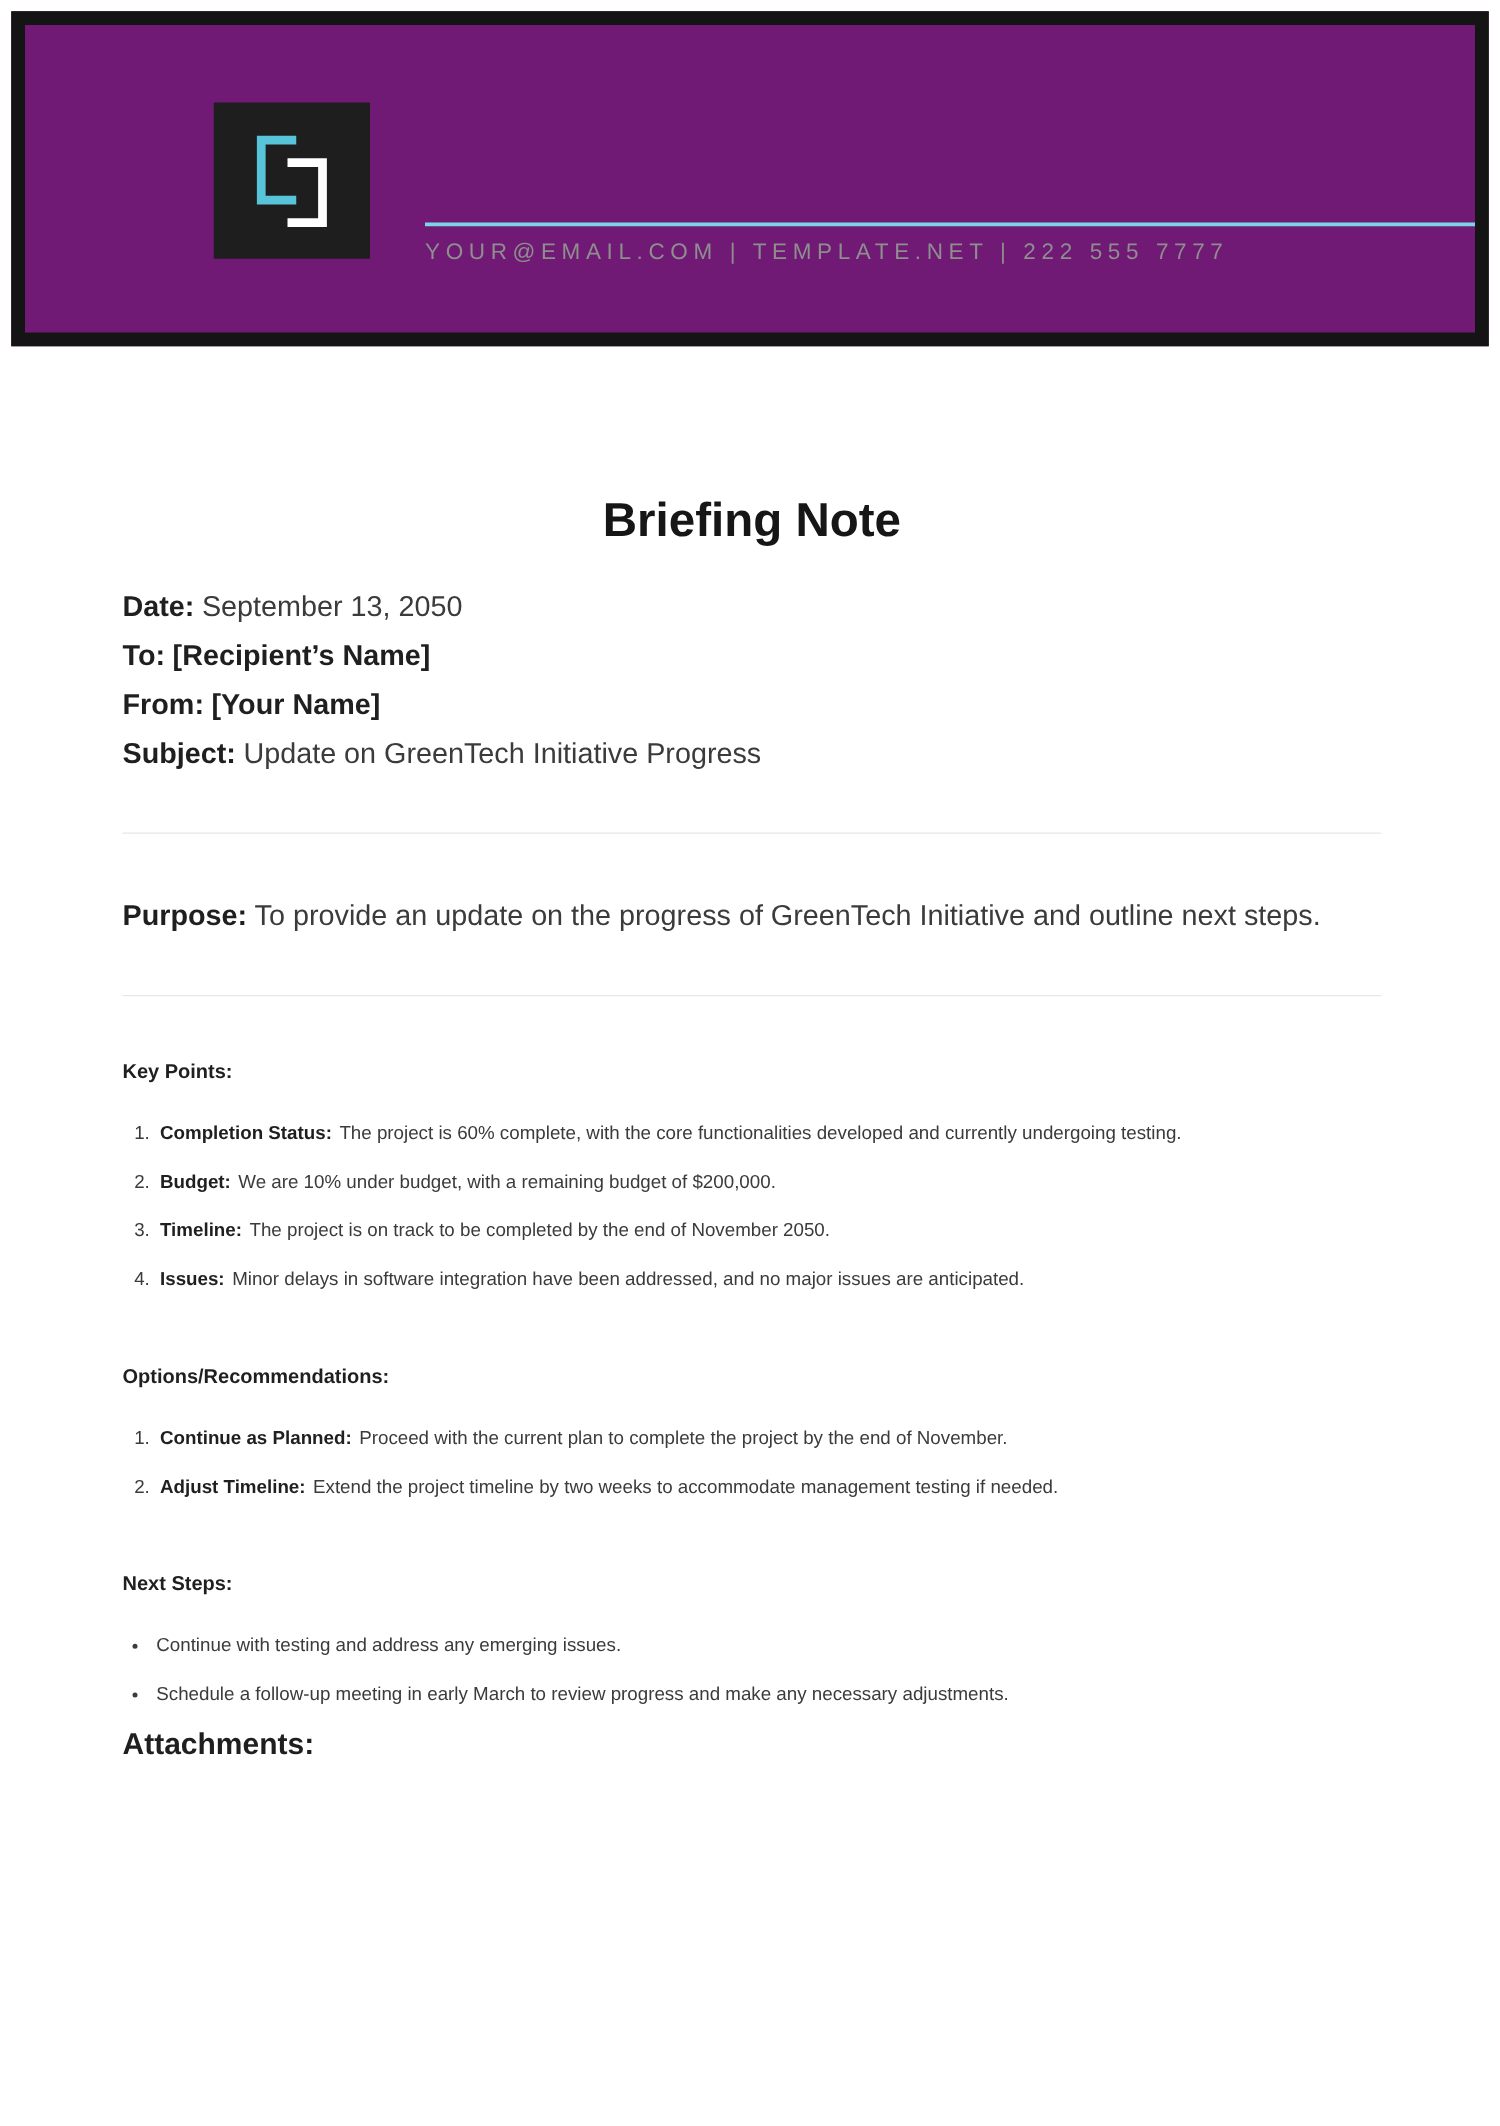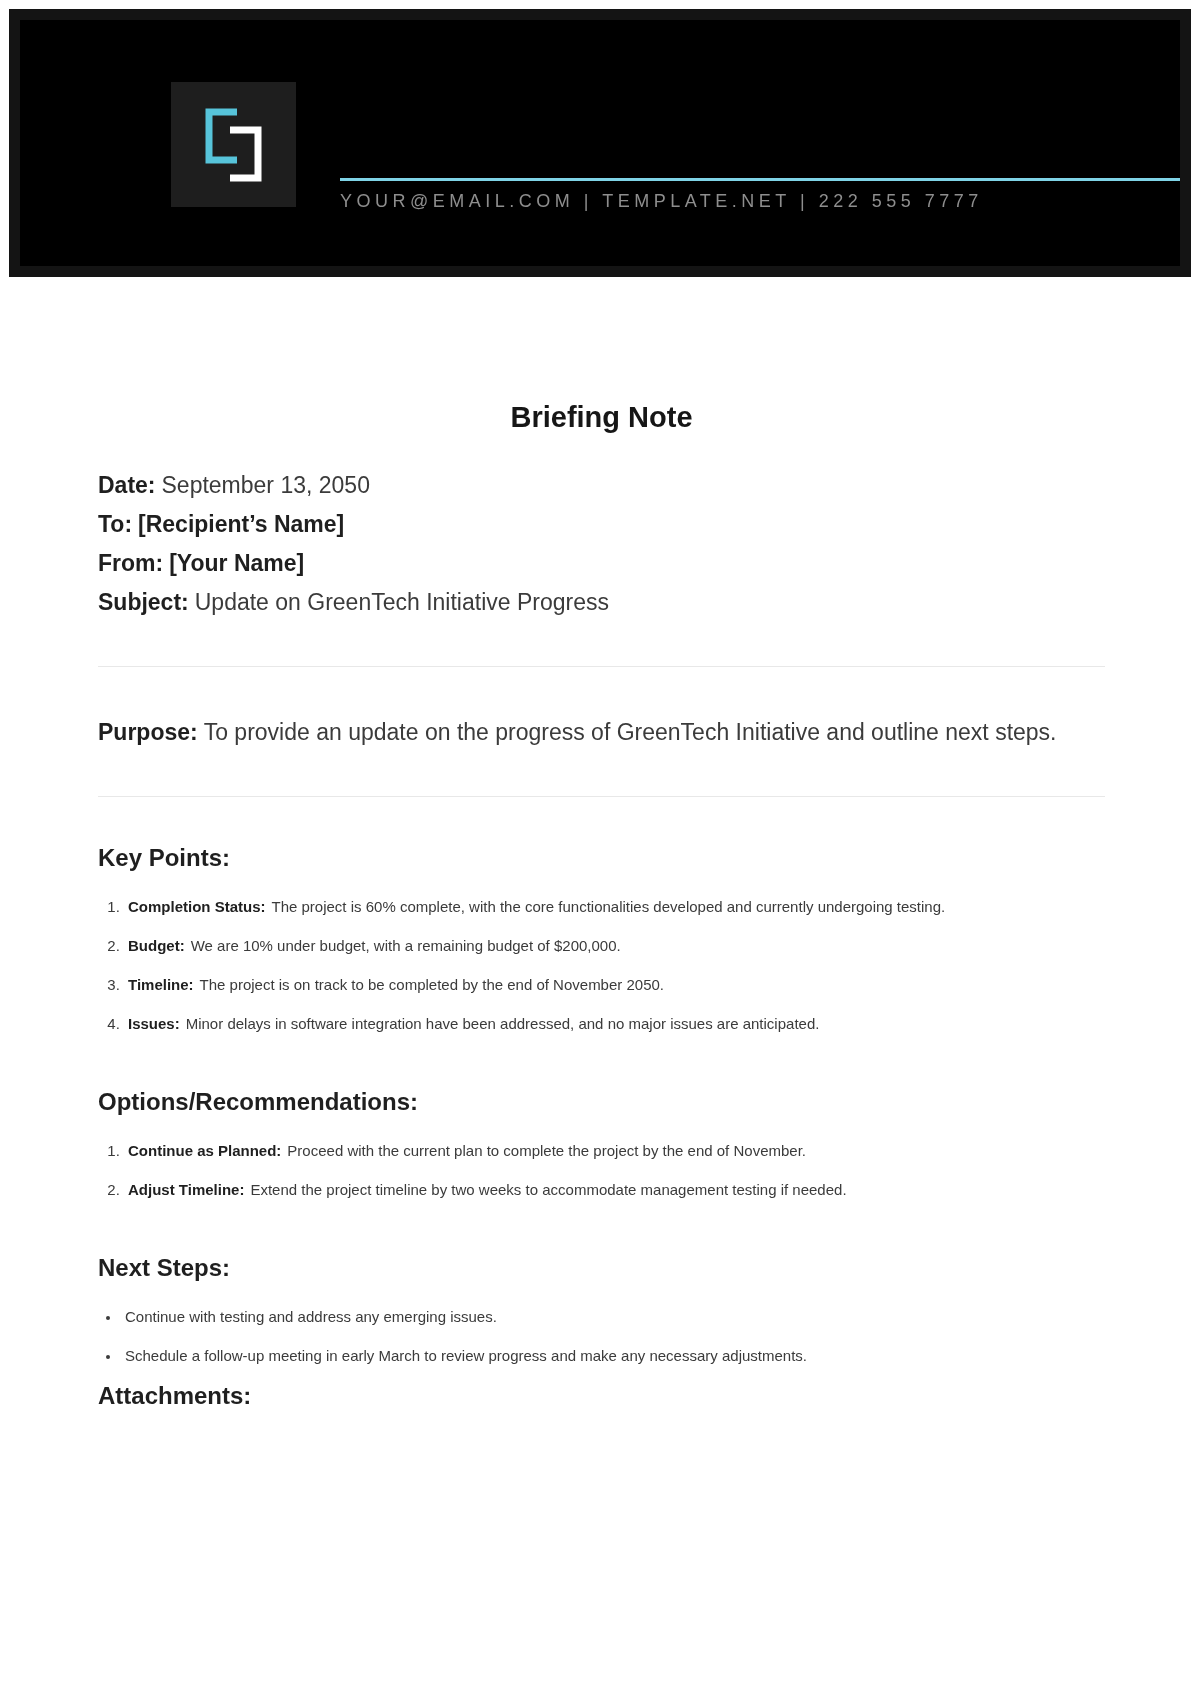--- a/index.html
+++ b/index.html
@@ -12,21 +12,21 @@
     font-family: "Liberation Sans", sans-serif;
     color: #3b3b3b;
   }
 
   
   .frame {
     position: relative;
     margin: 9px 9px 0 9px;
     height: 268px;
     border: 11px solid #141414;
-    background: #000000;
+    background: #701a75;
   }
   .logo {
     position: absolute;
     left: 151px;
     top: 62px;
     width: 125px;
     height: 125px;
     background: #1e1e1e;
     display: flex;
     align-items: center;
@@ -51,21 +51,21 @@
     white-space: nowrap;
   }
 
   
   .doc {
     padding: 0 95px 0 98px;
   }
   .doc-title {
     margin: 118px 0 26px 0;
     text-align: center;
-    font-size: 29px;
+    font-size: 38px;
     line-height: 45px;
     font-weight: 700;
     color: #161616;
   }
   .meta p, .intro p {
     margin: 0;
     font-size: 23px;
     line-height: 39px;
   }
   .b {
@@ -75,21 +75,21 @@
   }
   .divider {
     border: none;
     height: 1px;
     background: #e8e8e8;
     margin: 44px 0 46px 0;
     width: 100%;
   }
   h2.section {
     margin: 44px 0 14px 0;
-    font-size: 24px;
+    font-size: 16px;
     line-height: 30px;
     font-weight: 700;
     color: #1f1f1f;
   }
   ol.num-list, ul.bullet-list {
     margin: 0;
     padding-left: 26px;
     font-size: 15px;
     line-height: 39px;
   }

